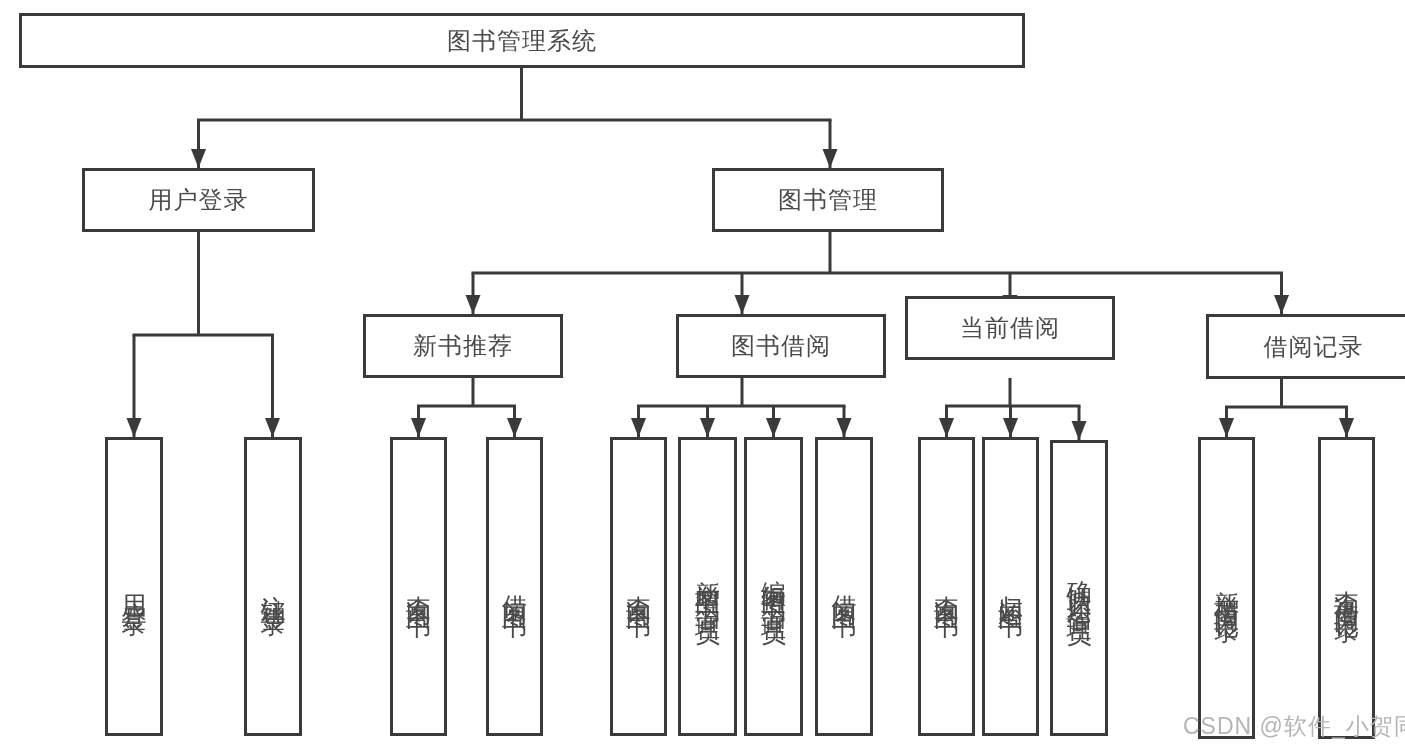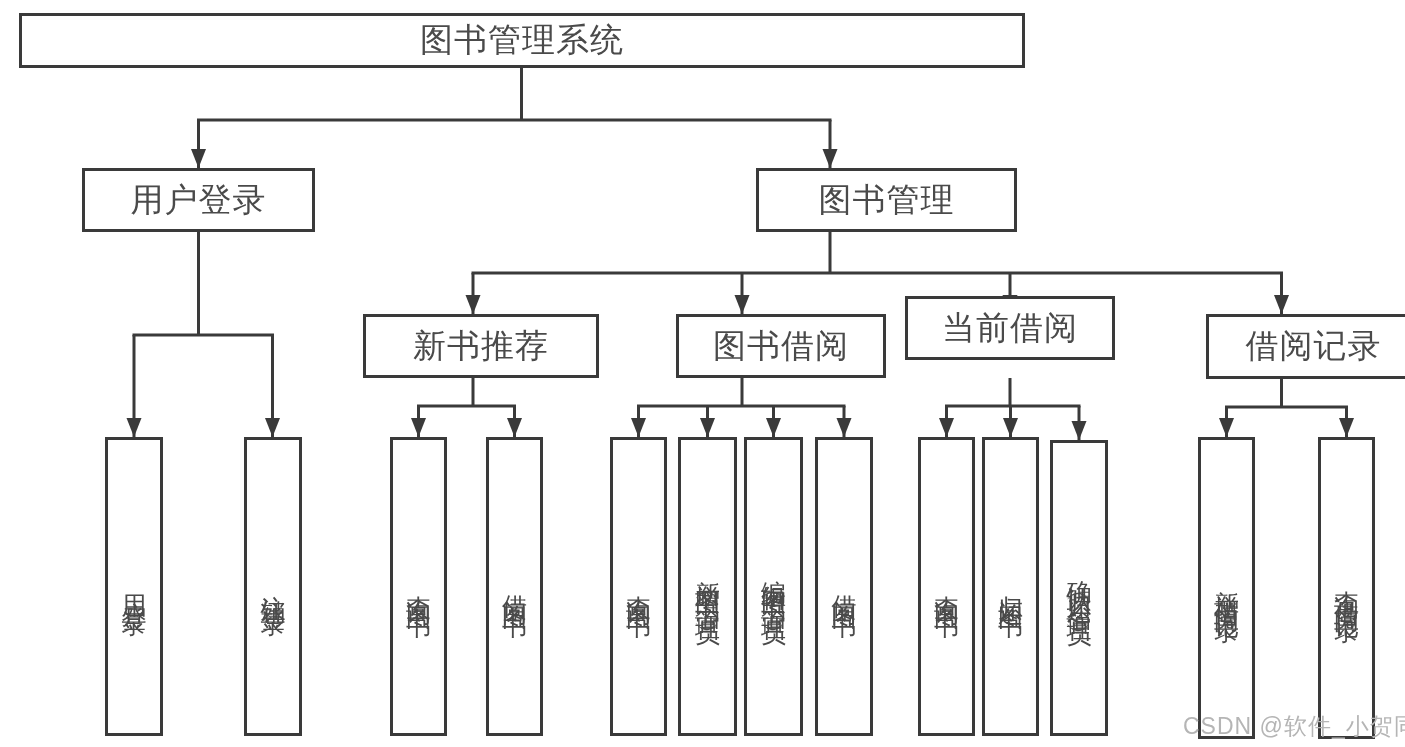--- a/index.html
+++ b/index.html
@@ -20,21 +20,21 @@
     position: absolute;
     box-sizing: border-box;
     border: 3px solid #3a3a3a;
     background: #ffffff;
     display: flex;
     align-items: center;
     justify-content: center;
     color: #4a4a4a;
   }
   .hnode .lbl {
-    font-size: 33px;
+    font-size: 24px;
     letter-spacing: 1px;
     white-space: nowrap;
   }
   .vnode .lbl {
     writing-mode: vertical-rl;
     text-orientation: mixed;
     font-size: 25px;
     line-height: 1;
     letter-spacing: 6px;
   }
@@ -96,25 +96,25 @@
     </g>
   </svg>
 
   <div class="node hnode" style="left:19px;top:13px;width:1006px;height:55px;">
     <span class="lbl">图书管理系统</span>
   </div>
 
   <div class="node hnode" style="left:82px;top:168px;width:233px;height:64px;">
     <span class="lbl">用户登录</span>
   </div>
-  <div class="node hnode" style="left:712px;top:168px;width:261px;height:64px;margin-left:44px;">
+  <div class="node hnode" style="left:712px;top:168px;width:232px;height:64px;">
     <span class="lbl">图书管理</span>
   </div>
 
-  <div class="node hnode" style="left:363px;top:314px;width:236px;height:64px;">
+  <div class="node hnode" style="left:363px;top:314px;width:200px;height:64px;">
     <span class="lbl">新书推荐</span>
   </div>
   <div class="node hnode" style="left:637px;top:314px;width:210px;height:64px;margin-left:39px;">
     <span class="lbl">图书借阅</span>
   </div>
   <div class="node hnode" style="left:905px;top:296px;width:210px;height:64px;">
     <span class="lbl">当前借阅</span>
   </div>
   <div class="node hnode" style="left:1174px;top:314px;width:215px;height:65px;margin-left:32px;">
     <span class="lbl">借阅记录</span>

